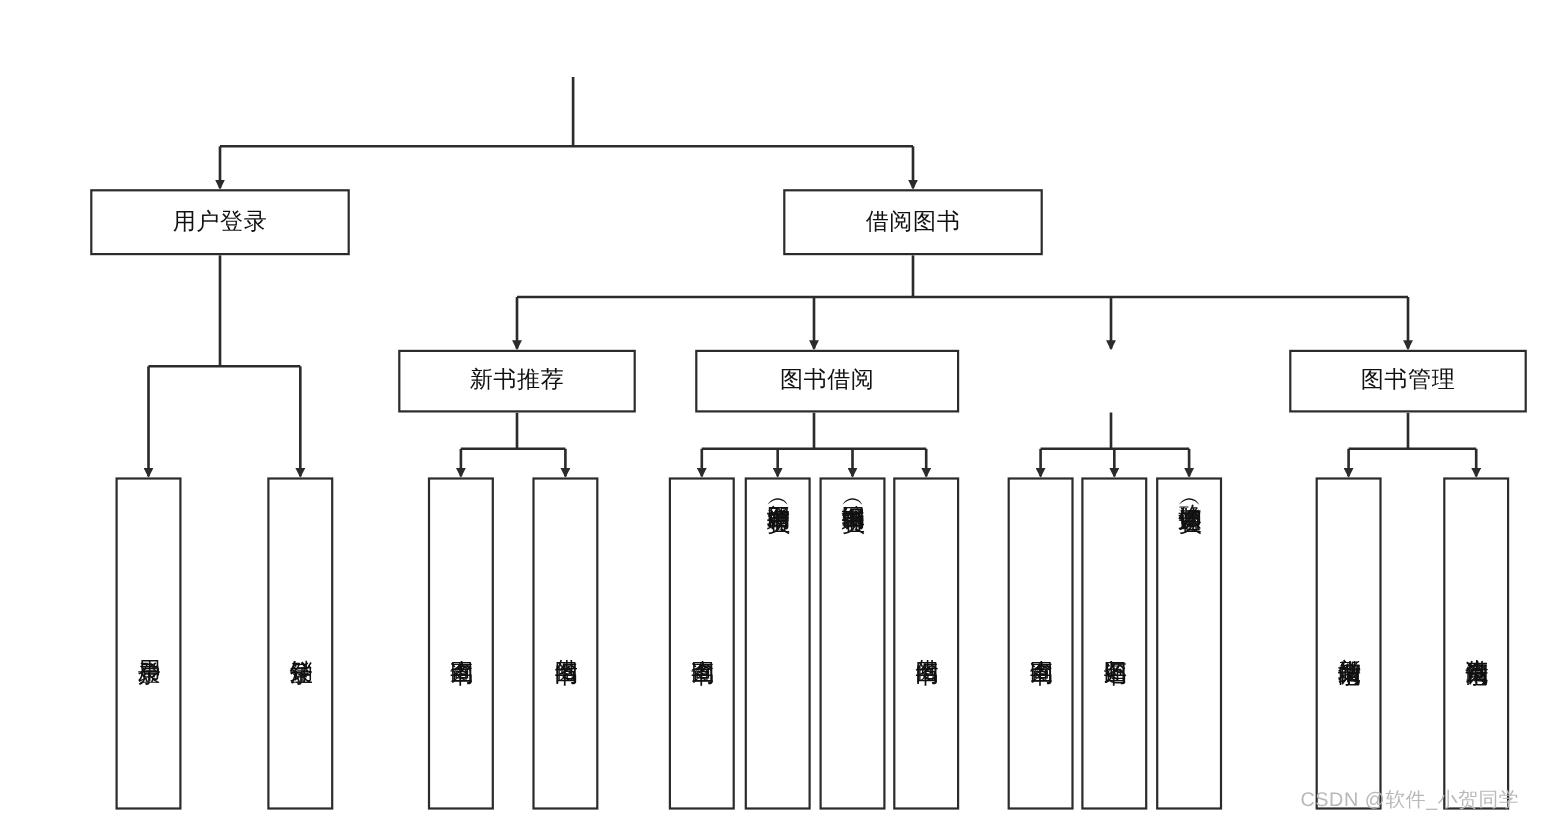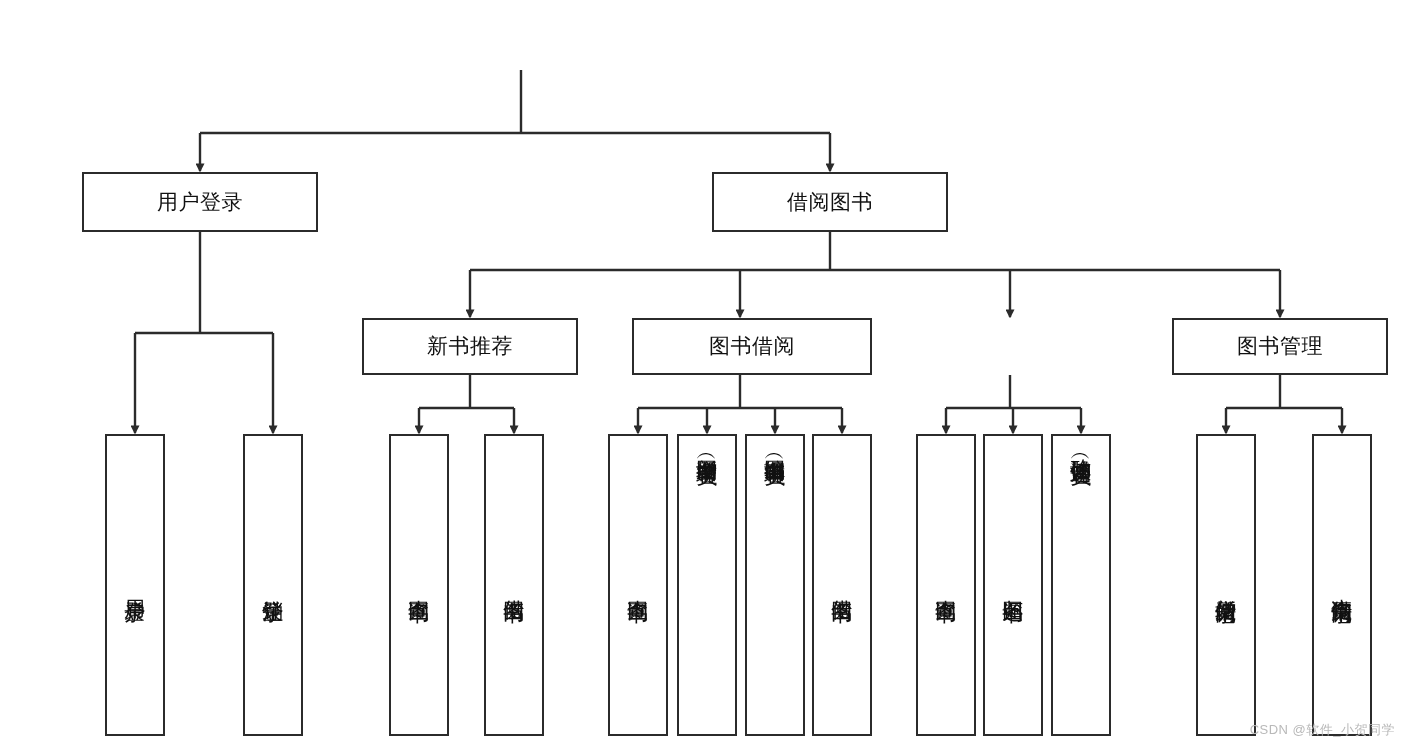--- a/index.html
+++ b/index.html
@@ -55,23 +55,23 @@
     line-height: 1.22;
     letter-spacing: 1px;
     white-space: nowrap;
   }
   .node.vertical.centered {
     align-items: center;
     padding-top: 0;
   }
   #watermark {
     position: absolute;
-    right: 10px;
+    right: 24px;
     bottom: 8px;
-    font-size: 13px;
+    font-size: 18px;
     color: #b9b9b9;
     white-space: nowrap;
     z-index: 5;
     letter-spacing: 0.5px;
   }
 </style>
 </head>
 <body>
 
 <div id="canvas">

